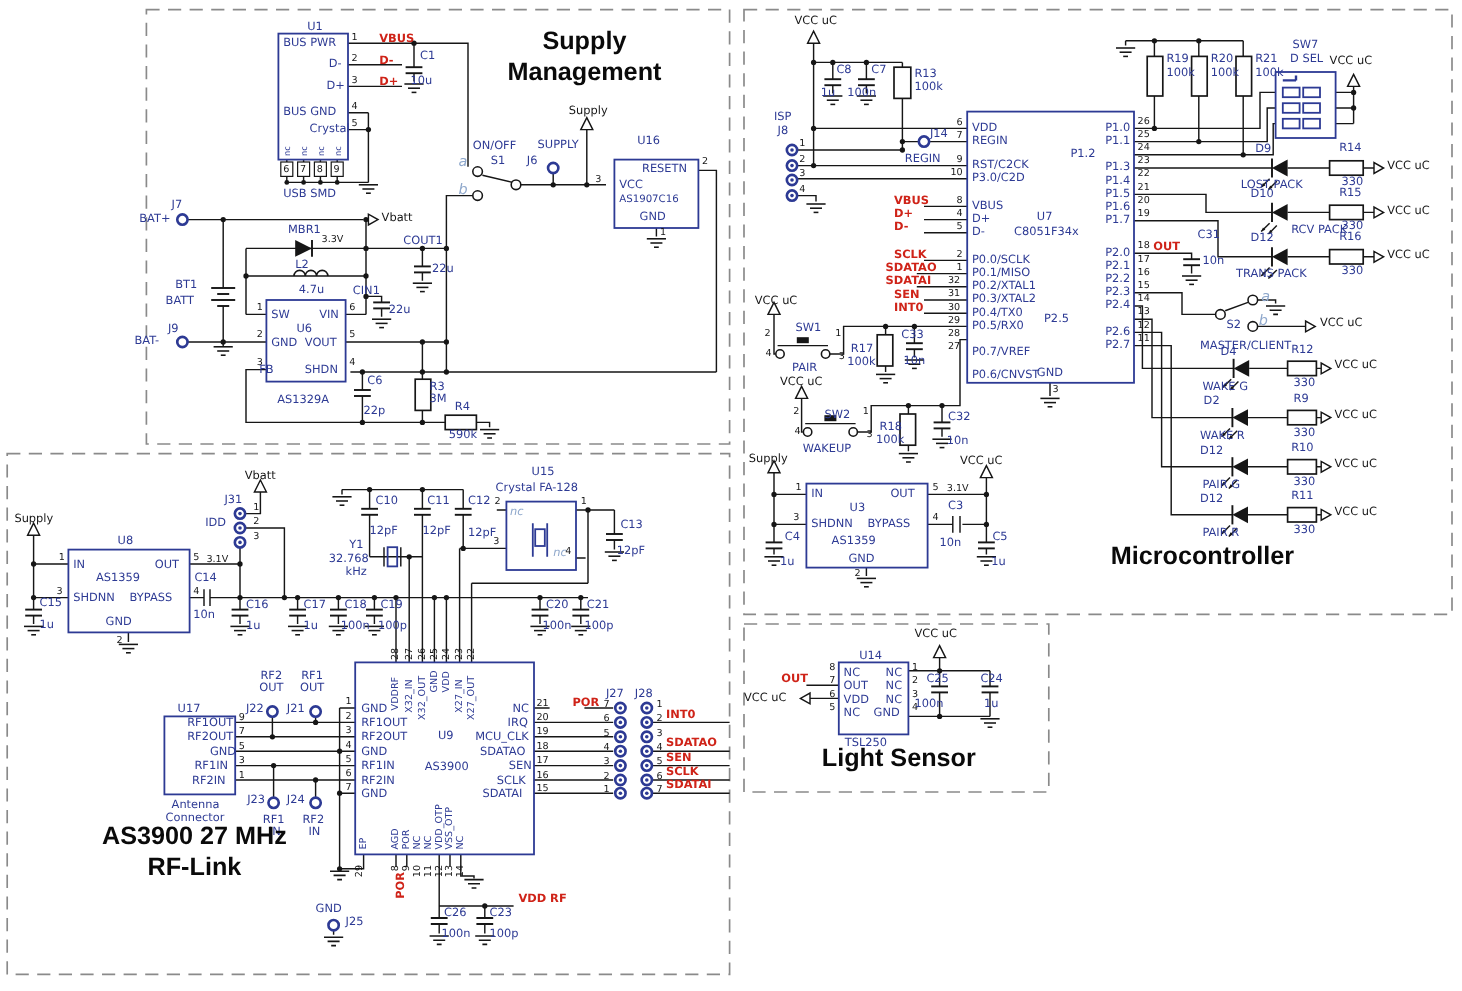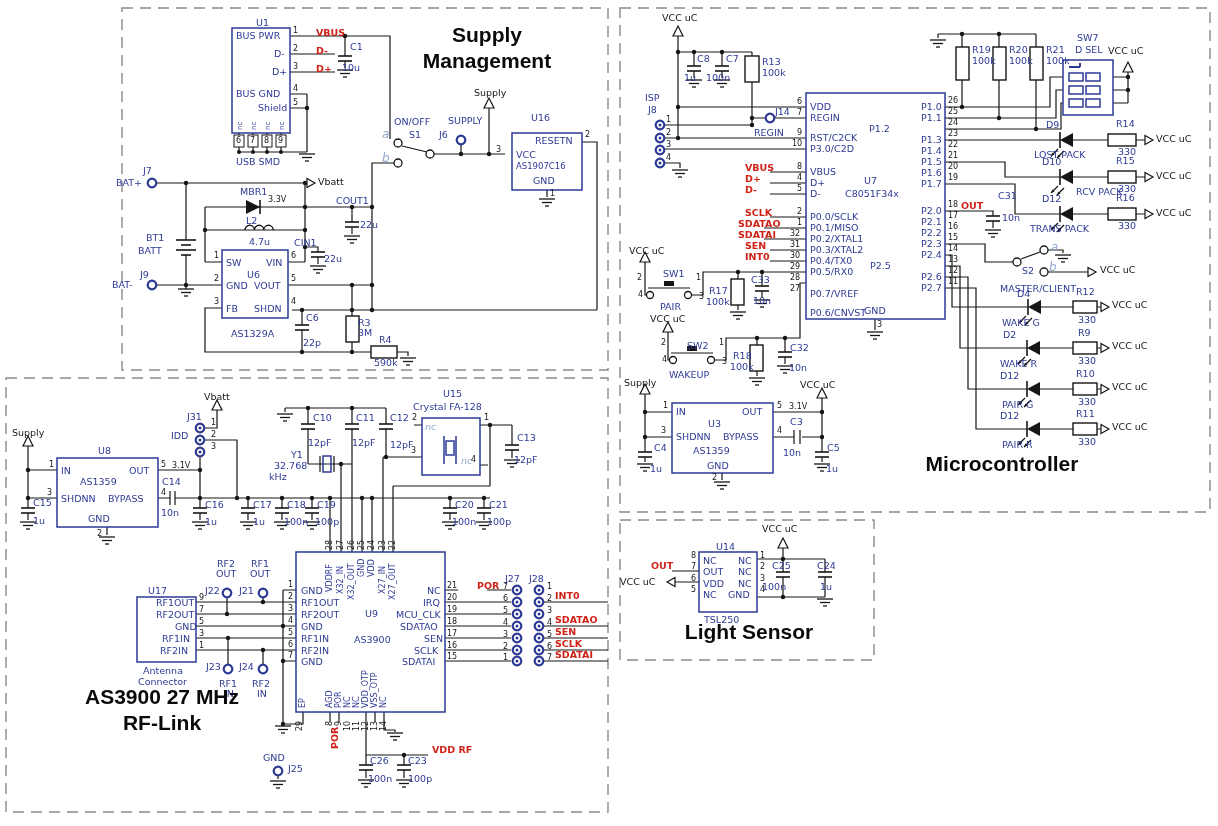--- a/index.html
+++ b/index.html
@@ -436,21 +436,21 @@
 </svg>
 
 <div id="labels-layer">
       <span class="lbl t1 ctr" style="left: 487px; top: 24px;">Supply</span>
       <span class="lbl t1 ctr" style="left: 487px; top: 50px;">Management</span>
       <span class="lbl" style="left: 256px; top: 18px; text-align: center;">U1</span>
       <span class="lbl" style="left: 236px; top: 31px;">BUS PWR</span>
       <span class="lbl" style="left: 274px; top: 49px;">D-</span>
       <span class="lbl" style="left: 272px; top: 67px;">D+</span>
       <span class="lbl" style="left: 236px; top: 89px;">BUS GND</span>
-      <span class="lbl" style="left: 258px; top: 103px;">Shield</span>
+      <span class="lbl" style="left: 258px; top: 103px;">Crystal</span>
       <span class="lbl k" style="left: 293px; top: 27px; font-size: 8px;">1</span>
       <span class="lbl k" style="left: 293px; top: 45px; font-size: 8px;">2</span>
       <span class="lbl k" style="left: 293px; top: 63px; font-size: 8px;">3</span>
       <span class="lbl k" style="left: 293px; top: 85px; font-size: 8px;">4</span>
       <span class="lbl k" style="left: 293px; top: 99px; font-size: 8px;">5</span>
       <span class="lbl k" style="left: 236px; top: 137px; font-size: 8px;">6</span>
       <span class="lbl k" style="left: 250px; top: 137px; font-size: 8px;">7</span>
       <span class="lbl k" style="left: 264px; top: 137px; font-size: 8px;">8</span>
       <span class="lbl k" style="left: 278px; top: 137px; font-size: 8px;">9</span>
       <span class="lbl rot" style="left: 237px; top: 130px; font-size: 7px;">nc</span>
@@ -488,21 +488,21 @@
       <span class="lbl" style="left: 146px; top: 233px;">BT1</span>
       <span class="lbl" style="left: 138px; top: 246px;">BATT</span>
       <span class="lbl" style="left: 140px; top: 270px;">J9</span>
       <span class="lbl" style="left: 112px; top: 280px;">BAT-</span>
       <span class="lbl" style="left: 226px; top: 258px;">SW</span>
       <span class="lbl" style="left: 266px; top: 258px;">VIN</span>
       <span class="lbl" style="left: 247px; top: 270px;">U6</span>
       <span class="lbl" style="left: 226px; top: 281px;">GND</span>
       <span class="lbl" style="left: 254px; top: 281px;">VOUT</span>
       <span class="lbl" style="left: 231px; top: 301px; margin-top: 28px;">AS1329A</span>
-      <span class="lbl" style="left: 226px; top: 304px; text-align: right;">FB</span>
+      <span class="lbl" style="left: 216px; top: 304px; text-align: right;">FB</span>
       <span class="lbl" style="left: 254px; top: 304px;">SHDN</span>
       <span class="lbl k" style="left: 214px; top: 252px; font-size: 8px;">1</span>
       <span class="lbl k" style="left: 291px; top: 252px; font-size: 8px;">6</span>
       <span class="lbl k" style="left: 214px; top: 275px; font-size: 8px;">2</span>
       <span class="lbl k" style="left: 291px; top: 275px; font-size: 8px;">5</span>
       <span class="lbl k" style="left: 214px; top: 298px; font-size: 8px;">3</span>
       <span class="lbl k" style="left: 291px; top: 298px; font-size: 8px;">4</span>
       <span class="lbl" style="left: 294px; top: 238px;">CIN1</span>
       <span class="lbl" style="left: 324px; top: 254px;">22u</span>
       <span class="lbl" style="left: 336px; top: 196px;">COUT1</span>
@@ -565,21 +565,21 @@
       <span class="lbl r" style="left: 745px; top: 163px;">VBUS</span>
       <span class="lbl r" style="left: 745px; top: 174px;">D+</span>
       <span class="lbl r" style="left: 745px; top: 185px;">D-</span>
       <span class="lbl r" style="left: 745px; top: 208px;">SCLK</span>
       <span class="lbl r" style="left: 738px; top: 219px;">SDATAO</span>
       <span class="lbl r" style="left: 738px; top: 230px;">SDATAI</span>
       <span class="lbl r" style="left: 745px; top: 241px;">SEN</span>
       <span class="lbl r" style="left: 745px; top: 252px;">INT0</span>
       <span class="lbl" style="left: 921px; top: 102px;">P1.0</span>
       <span class="lbl" style="left: 921px; top: 113px;">P1.1</span>
-      <span class="lbl" style="left: 869px; top: 124px;">P1.2</span>
+      <span class="lbl" style="left: 892px; top: 124px;">P1.2</span>
       <span class="lbl" style="left: 921px; top: 135px;">P1.3</span>
       <span class="lbl" style="left: 921px; top: 146px;">P1.4</span>
       <span class="lbl" style="left: 921px; top: 157px;">P1.5</span>
       <span class="lbl" style="left: 921px; top: 168px;">P1.6</span>
       <span class="lbl" style="left: 921px; top: 179px;">P1.7</span>
       <span class="lbl" style="left: 921px; top: 206px;">P2.0</span>
       <span class="lbl" style="left: 921px; top: 217px;">P2.1</span>
       <span class="lbl" style="left: 921px; top: 228px;">P2.2</span>
       <span class="lbl" style="left: 921px; top: 239px;">P2.3</span>
       <span class="lbl" style="left: 921px; top: 250px;">P2.4</span>
@@ -761,21 +761,21 @@
       <span class="lbl k" style="left: 211px; top: 431px; font-size: 8px;">2</span>
       <span class="lbl k" style="left: 211px; top: 443px; font-size: 8px;">3</span>
       <span class="lbl" style="left: 313px; top: 413px;">C10</span>
       <span class="lbl" style="left: 308px; top: 438px;">12pF</span>
       <span class="lbl" style="left: 356px; top: 413px;">C11</span>
       <span class="lbl" style="left: 352px; top: 438px;">12pF</span>
       <span class="lbl" style="left: 390px; top: 413px;">C12</span>
       <span class="lbl" style="left: 390px; top: 440px;">12pF</span>
       <span class="lbl" style="left: 291px; top: 450px;">Y1</span>
       <span class="lbl" style="left: 274px; top: 461px;">32.768</span>
-      <span class="lbl" style="left: 269px; top: 472px;">kHz</span>
+      <span class="lbl" style="left: 288px; top: 472px;">kHz</span>
       <span class="lbl" style="left: 443px; top: 389px;">U15</span>
       <span class="lbl" style="left: 413px; top: 402px;">Crystal  FA-128</span>
       <span class="lbl k" style="left: 412px; top: 414px; font-size: 8px;">2</span>
       <span class="lbl lb" style="left: 425px; top: 422px;">nc</span>
       <span class="lbl k" style="left: 484px; top: 414px; font-size: 8px;">1</span>
       <span class="lbl k" style="left: 411px; top: 447px; font-size: 8px;">3</span>
       <span class="lbl lb" style="left: 461px; top: 456px;">nc</span>
       <span class="lbl k" style="left: 471px; top: 456px; font-size: 8px;">4</span>
       <span class="lbl" style="left: 517px; top: 433px;">C13</span>
       <span class="lbl" style="left: 514px; top: 455px;">12pF</span>

